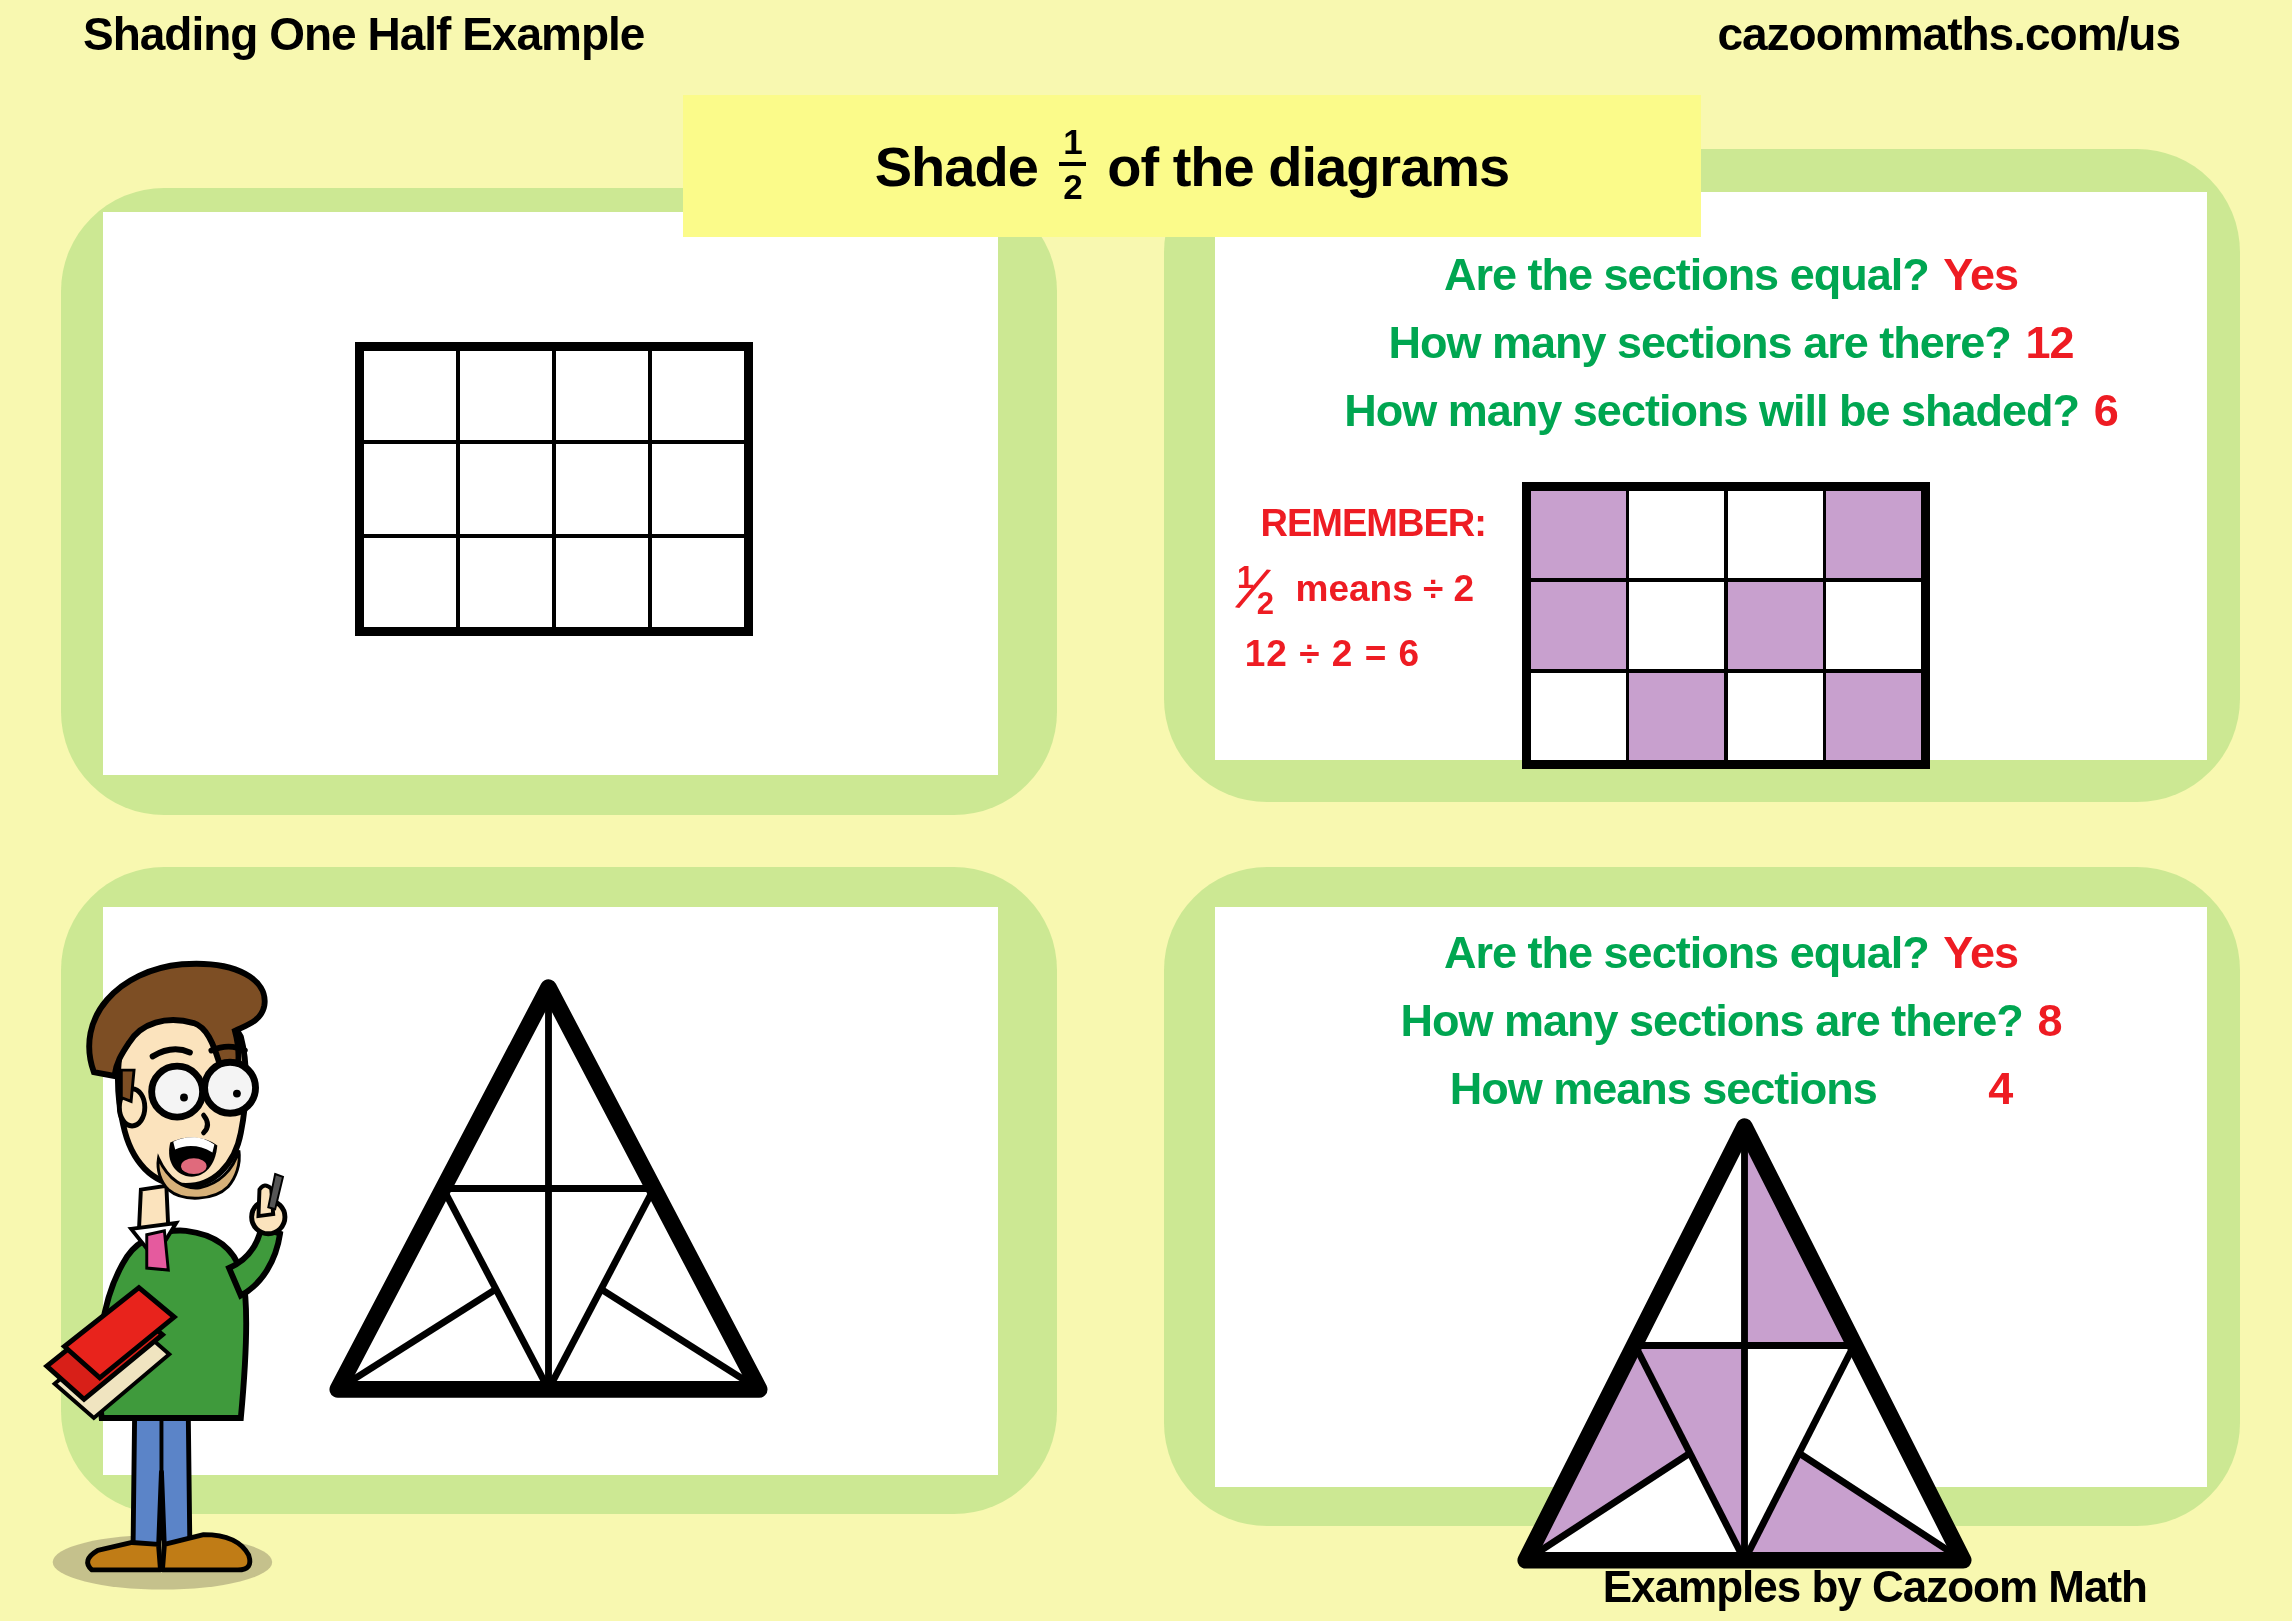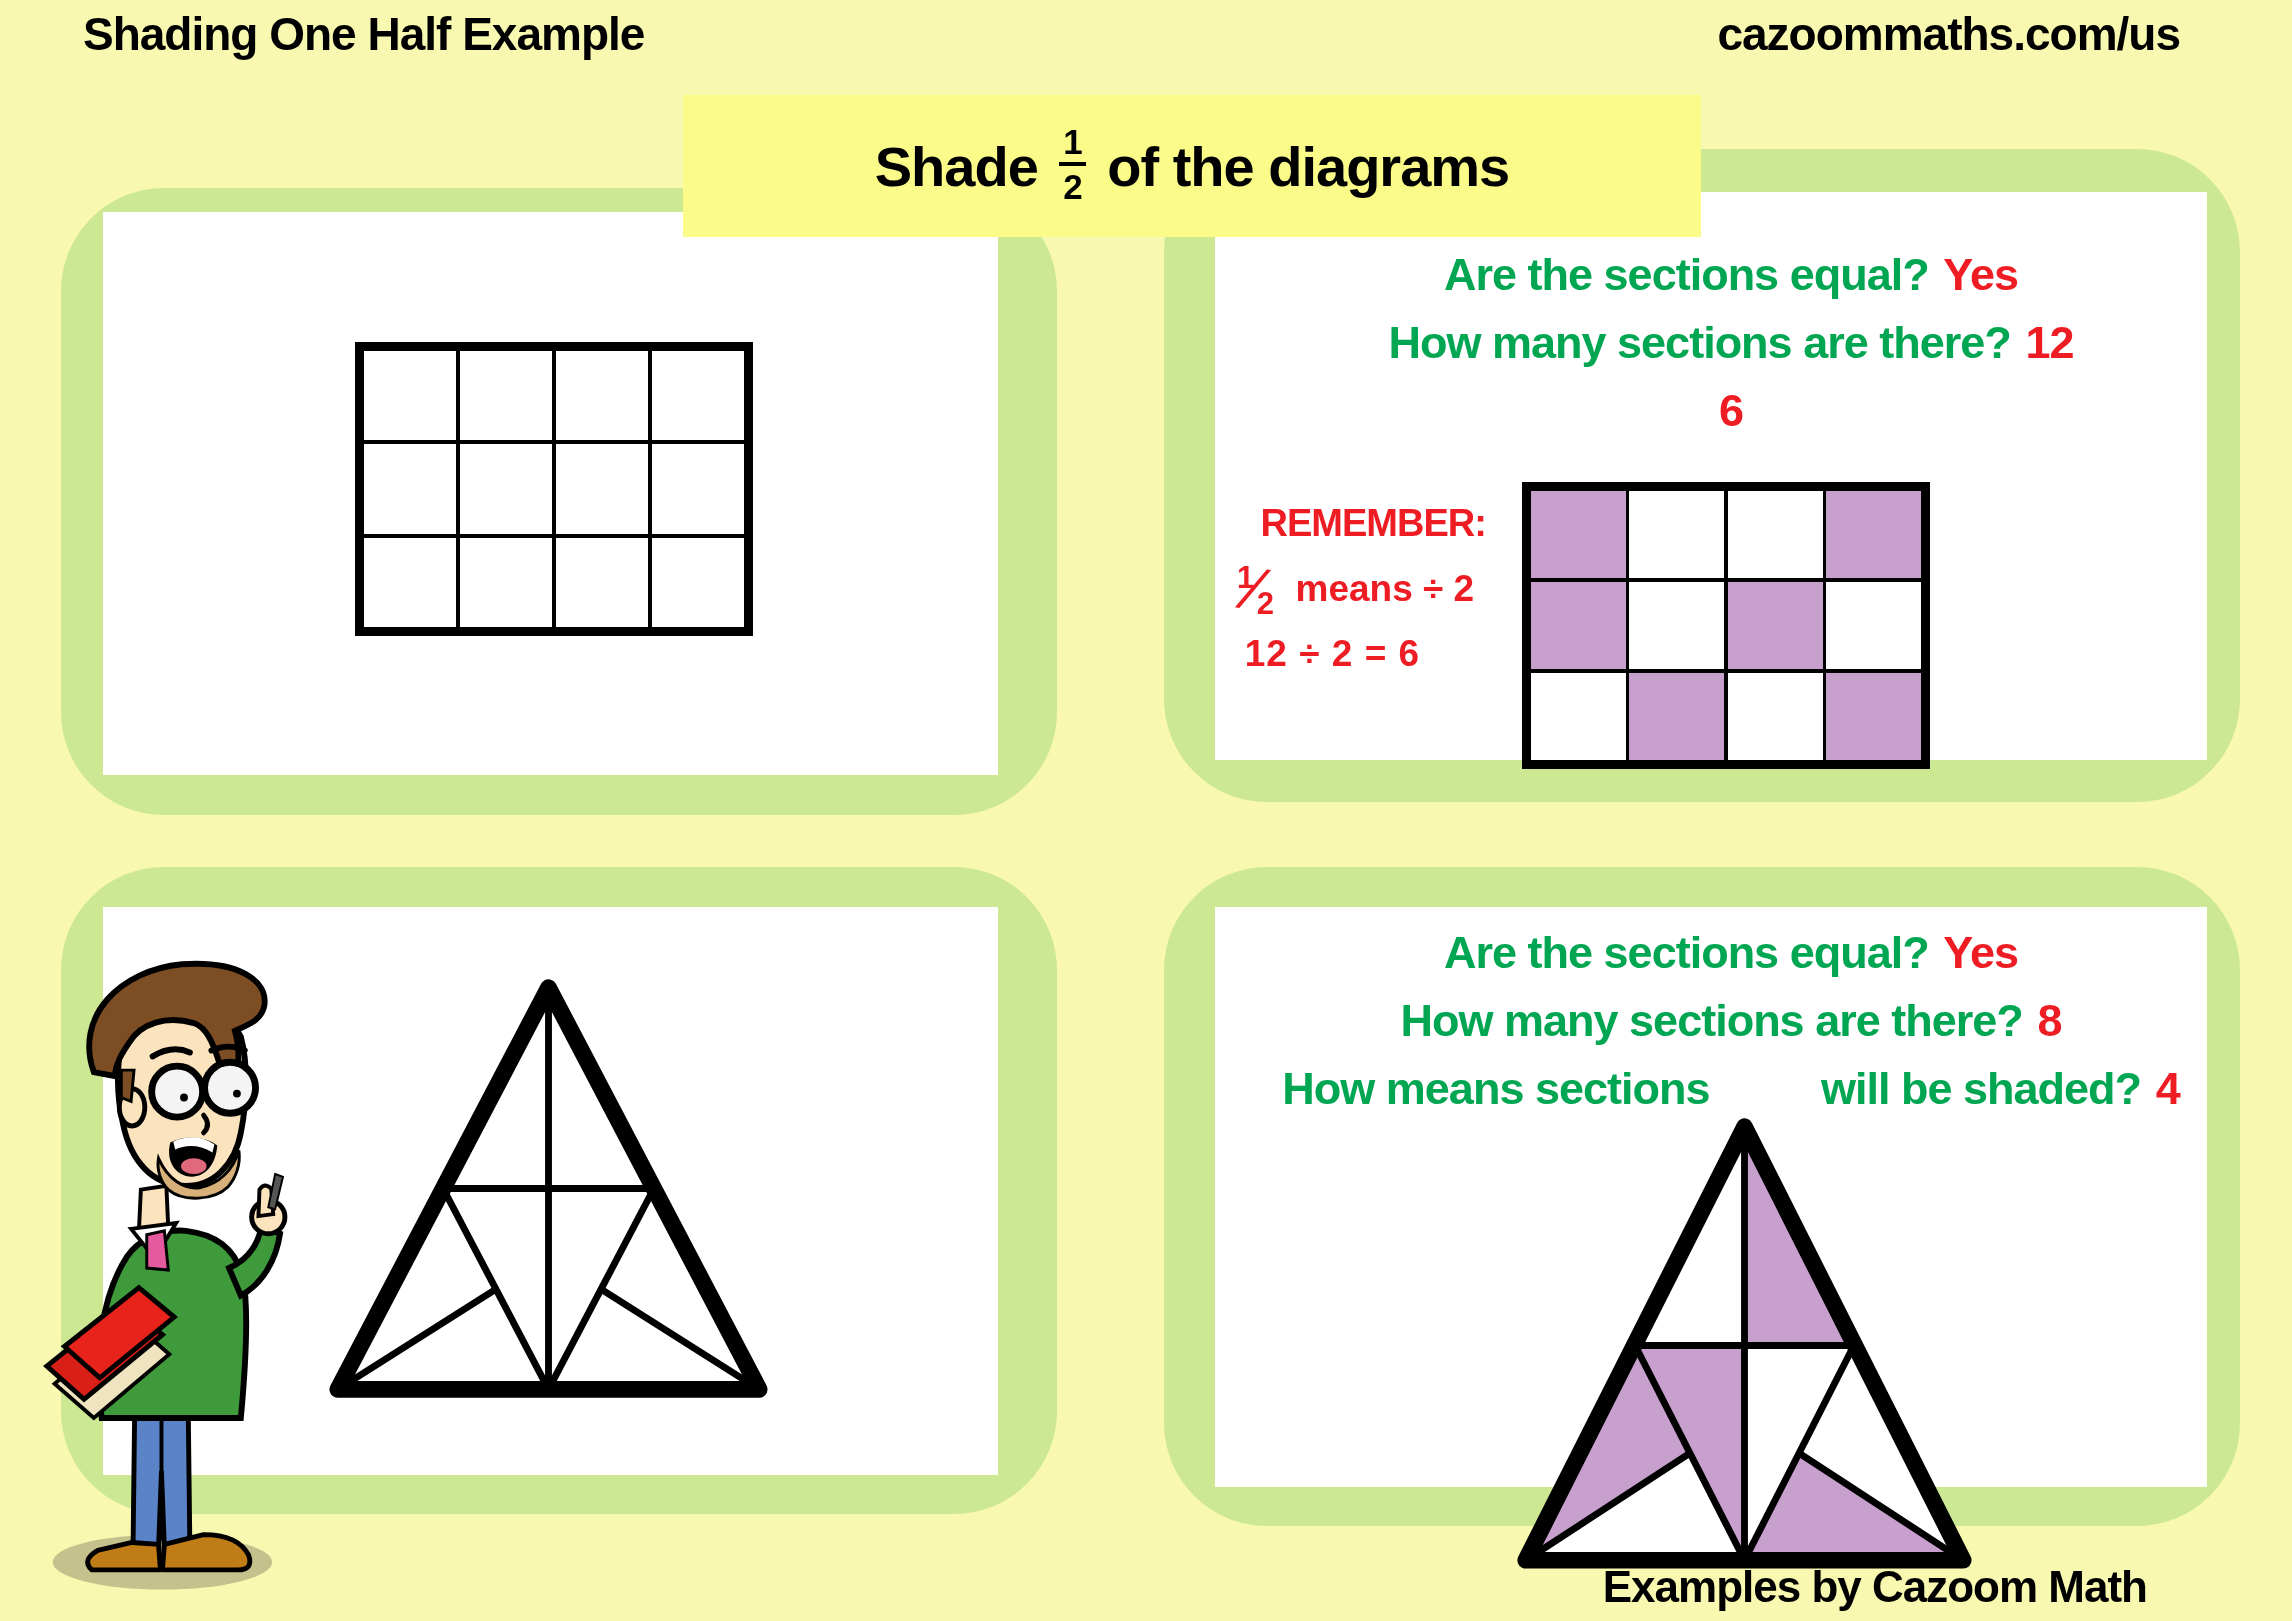--- a/index.html
+++ b/index.html
@@ -123,20 +123,21 @@
   <div class="questions q-tr">
     <div class="qline">
       <span class="q">Are the sections equal?</span>
       <span class="a">Yes</span>
     </div>
     <div class="qline">
       <span class="q">How many sections are there?</span>
       <span class="a">12</span>
     </div>
     <div class="qline">
+      <span class="q">How many sections will be shaded?</span>
       <span class="a">6</span>
     </div>
   </div>
 
   <div class="remember">
     <div class="rem-head">REMEMBER:</div>
     <div class="rem-frac-line">
       <span class="frac-diag">
         <span class="fd-num">1</span>
         <span class="fd-slash">⁄</span>
@@ -187,21 +188,20 @@
       <span class="q">Are the sections equal?</span>
       <span class="a">Yes</span>
     </div>
     <div class="qline">
       <span class="q">How many sections are there?</span>
       <span class="a">8</span>
     </div>
     <div class="qline">
       <span class="q">How means sections</span>
       <span class="gap"></span>
-      <span class="q">will be shaded?</span>
       <span class="a">4</span>
     </div>
   </div>
 
   <svg class="tri-svg tri-br" width="461" height="461" viewBox="0 0 470 470">
     <polygon class="section" points="235,14 235,237 123.5,237"></polygon>
     <polygon class="section shaded" points="235,14 346.5,237 235,237"></polygon>
     <polygon class="section shaded" points="123.5,237 235,237 235,456"></polygon>
     <polygon class="section" points="235,237 346.5,237 235,456"></polygon>
     <polygon class="section shaded" points="12,456 123.5,237 179,347"></polygon>

